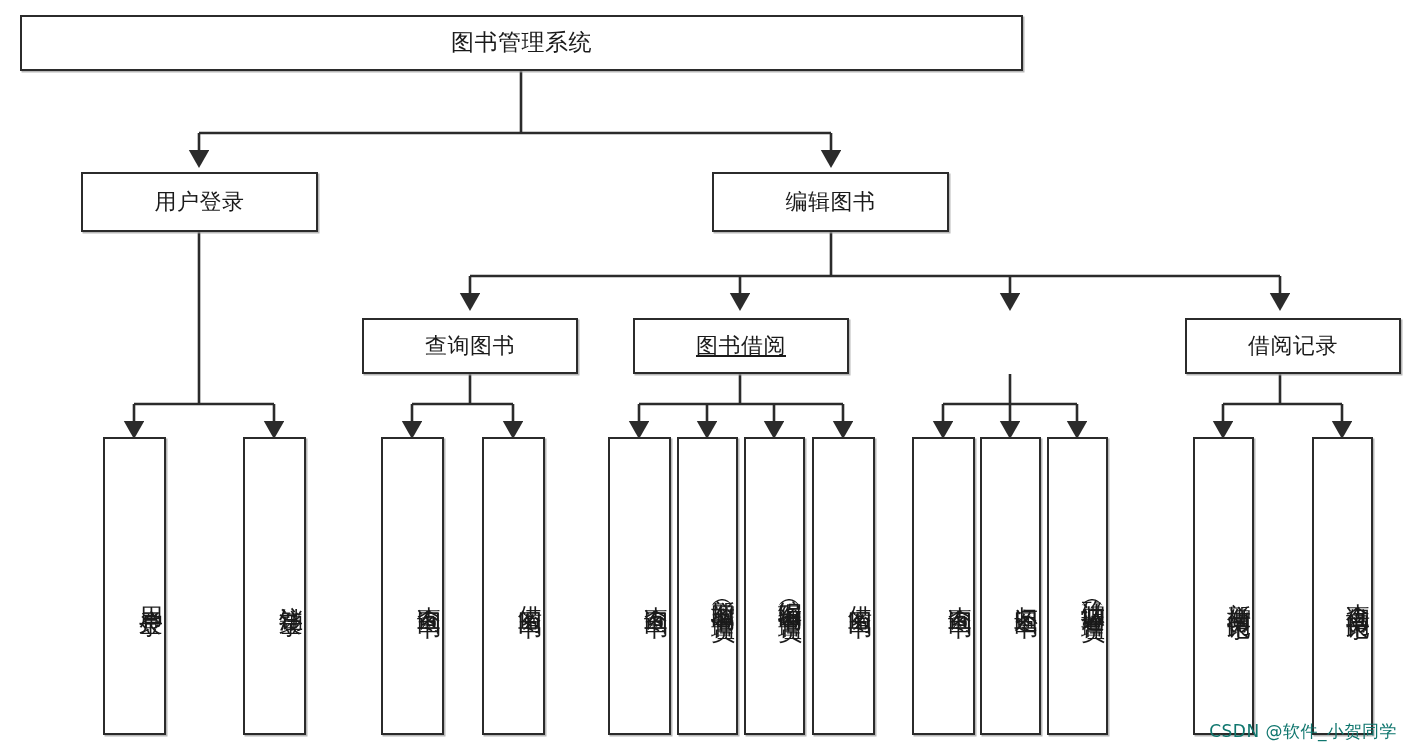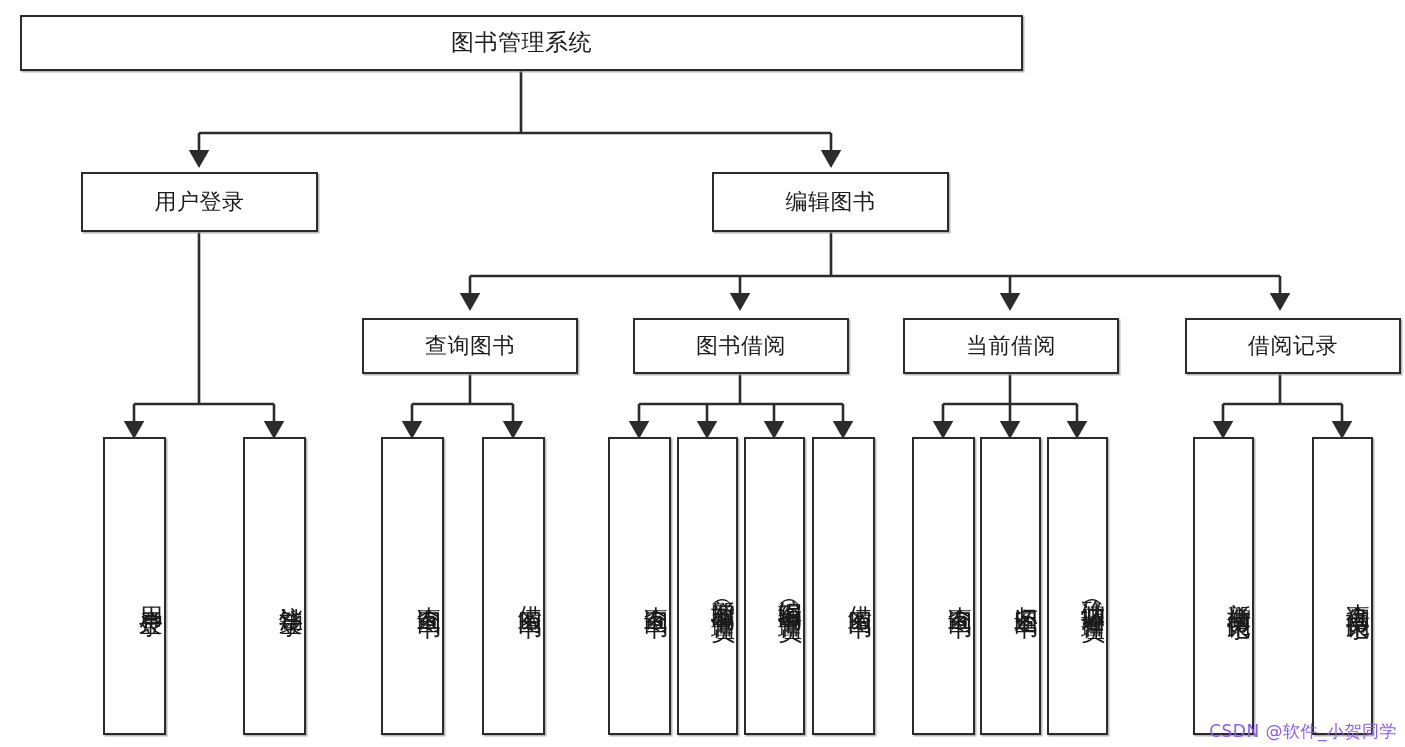--- a/index.html
+++ b/index.html
@@ -58,21 +58,21 @@
   .node.vert .vtext {
     writing-mode: vertical-rl;
     text-orientation: upright;
     white-space: nowrap;
   }
   #watermark {
     position: absolute;
     right: 8px;
     bottom: 4px;
     font-size: 17px;
-    color: #8b5cf6;
+    color: #0f766e;
     letter-spacing: 0.5px;
     white-space: nowrap;
     user-select: none;
   }
 </style>
 </head>
 <body>
 
 <div id="stage">
 
@@ -133,25 +133,22 @@
   <div class="node horiz" style="left:81px; top:172px; width:237px; height:60px;">
     <span>用户登录</span>
   </div>
   <div class="node horiz" style="left:712px; top:172px; width:237px; height:60px;">
     <span>编辑图书</span>
   </div>
 
   <div class="node horiz" style="left:362px; top:318px; width:216px; height:56px;">
     <span>查询图书</span>
   </div>
-  <div class="node horiz" style="left:633px; top:318px; width:216px; height:56px;">
+  <div class="node horiz" style="left:633px; top:318px; width:216px; height:56px;text-decoration:underline;">
     <span>图书借阅</span>
-  </div>
-  <div class="node horiz" style="left:903px; top:318px; width:216px; height:56px;">
-    <span>当前借阅</span>
   </div>
   <div class="node horiz" style="left:1172px; top:318px; width:216px; height:56px;margin-left:13px;">
     <span>借阅记录</span>
   </div>
 
   <div class="node vert" style="left:103px; top:437px; width:63px; height:298px;">
     <span class="vtext">用户登录</span>
   </div>
   <div class="node vert" style="left:243px; top:437px; width:63px; height:298px;">
     <span class="vtext">注销登录</span>

